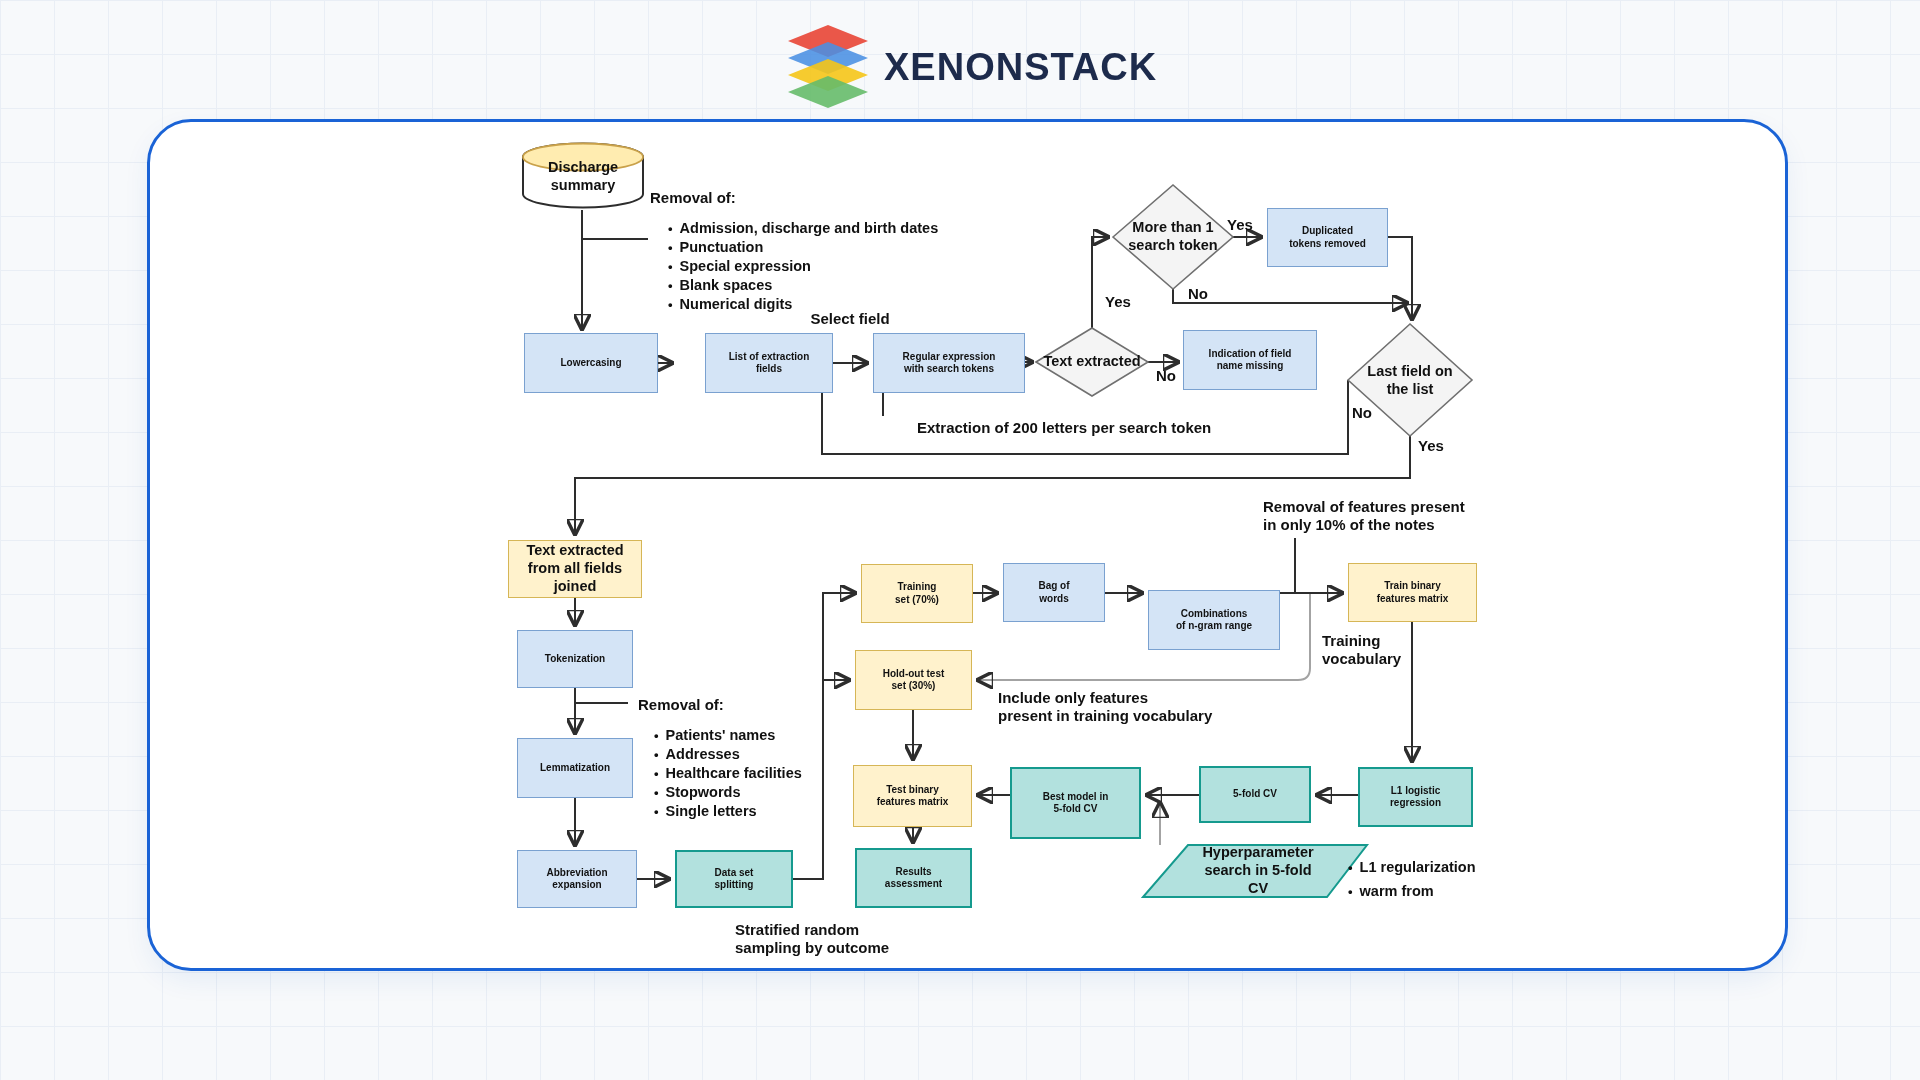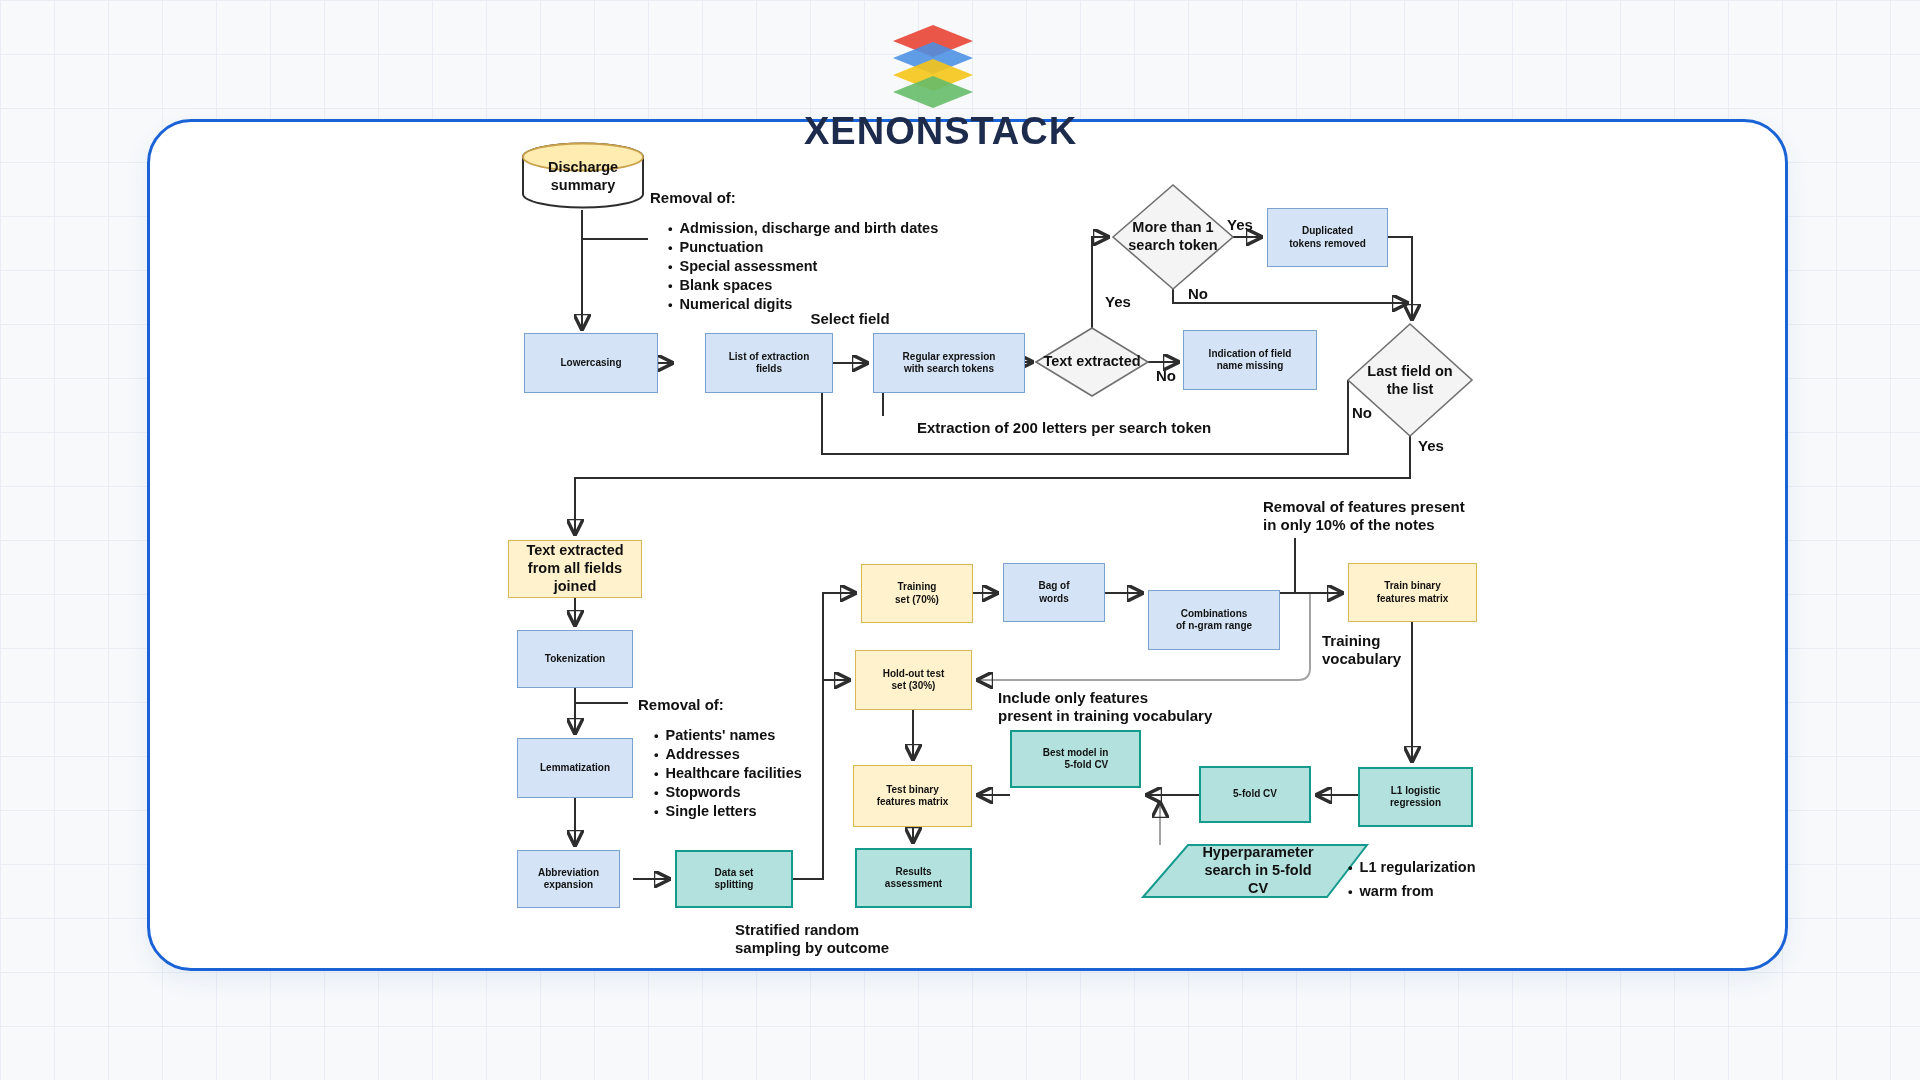--- a/index.html
+++ b/index.html
@@ -19,21 +19,21 @@
     background-image:
       repeating-linear-gradient(to right, #e9eef5 0 1px, transparent 1px 54px),
       repeating-linear-gradient(to bottom, #e9eef5 0 1px, transparent 1px 54px);
     position:relative; color:var(--ink);
   }
   .card{
     position:absolute; left:147px; top:119px; width:1641px; height:852px;
     background:#ffffff; border:3px solid var(--card-border); border-radius:44px;
     box-shadow:0 10px 26px rgba(21,86,190,0.07); z-index:1;
   }
-  .logo{position:absolute; left:788px; top:24px; display:flex; align-items:center; z-index:5;flex-direction:column;}
+  .logo{position:absolute; left:788px; top:24px; display:flex; align-items:center; z-index:5;}
   .logo svg{display:block;}
   .brand{margin-left:16px; font-size:38px; font-weight:700; letter-spacing:1px; color:var(--brand-text);}
   svg.wires{position:absolute; left:0; top:0; width:1920px; height:1080px; z-index:2;}
   svg.wires path, svg.wires polyline{fill:none; stroke:var(--line); stroke-width:2;}
   svg.wires .gray{stroke:var(--gray-line);}
   .shape-diamond{fill:var(--diamond-fill); stroke:var(--diamond-stroke); stroke-width:1.6;}
   .shape-cyl{fill:var(--cyl-fill); stroke:var(--cyl-stroke); stroke-width:1.8;}
   .shape-para{fill:var(--teal-fill); stroke:var(--teal-stroke); stroke-width:2;}
   .node,.slabel{
     position:absolute; display:flex; align-items:center; justify-content:center;
@@ -124,21 +124,21 @@
 <div class="node blue" style="left:678px;top:333px;width:128px;height:60px;margin-left:27px;">List of extraction
 fields</div>
 <div class="node blue" style="left:873px;top:333px;width:152px;height:60px;">Regular expression
 with search tokens</div>
 <div class="node blue" style="left:1183px;top:330px;width:134px;height:60px;">Indication of field
 name missing</div>
 <div class="node blue" style="left:1267px;top:208px;width:121px;height:59px;">Duplicated
 tokens removed</div>
 <div class="node blue" style="left:517px;top:630px;width:116px;height:58px;">Tokenization</div>
 <div class="node blue" style="left:517px;top:738px;width:116px;height:60px;">Lemmatization</div>
-<div class="node blue" style="left:517px;top:850px;width:103px;height:58px;">Abbreviation
+<div class="node blue" style="left:517px;top:850px;width:120px;height:58px;">Abbreviation
 expansion</div>
 <div class="node blue" style="left:1003px;top:563px;width:102px;height:59px;">Bag of
 words</div>
 <div class="node blue" style="left:1148px;top:590px;width:132px;height:60px;">Combinations
 of n-gram range</div>
 
 <div class="node yellow" style="left:508px;top:540px;width:134px;height:58px;font-size:14.5px;">Text extracted
 from all fields
 joined</div>
 <div class="node yellow" style="left:861px;top:564px;width:112px;height:59px;">Training
@@ -147,21 +147,21 @@
 set (30%)</div>
 <div class="node yellow" style="left:1348px;top:563px;width:129px;height:59px;">Train binary
 features matrix</div>
 <div class="node yellow" style="left:853px;top:765px;width:119px;height:62px;">Test binary
 features matrix</div>
 
 <div class="node teal" style="left:675px;top:850px;width:118px;height:58px;">Data set
 splitting</div>
 <div class="node teal" style="left:855px;top:848px;width:117px;height:60px;">Results
 assessment</div>
-<div class="node teal" style="left:1010px;top:730px;width:131px;height:58px;text-align:right;">Best model in
+<div class="node teal" style="left:1010px;top:767px;width:131px;height:72px;">Best model in
 5-fold CV</div>
 <div class="node teal" style="left:1199px;top:766px;width:112px;height:57px;">5-fold CV</div>
 <div class="node teal" style="left:1358px;top:767px;width:115px;height:60px;">L1 logistic
 regression</div>
 
 <div class="slabel" style="left:525px;top:155px;width:116px;height:44px;">Discharge
 summary</div>
 <div class="slabel" style="left:1032px;top:346px;width:120px;height:32px;">Text extracted</div>
 <div class="slabel" style="left:1113px;top:214px;width:120px;height:46px;">More than 1
 search token</div>
@@ -174,21 +174,21 @@
 <div class="elabel" style="left:1146px;top:367px;width:40px;">No</div>
 <div class="elabel" style="left:1218px;top:216px;width:44px;">Yes</div>
 <div class="elabel" style="left:1178px;top:285px;width:40px;">No</div>
 <div class="elabel" style="left:1342px;top:404px;width:40px;">No</div>
 <div class="elabel" style="left:1409px;top:437px;width:44px;">Yes</div>
 
 <div class="ann" style="left:650px;top:189px;">Removal of:</div>
 <ul class="blist" style="left:668px;top:219px;">
   <li>Admission, discharge and birth dates</li>
   <li>Punctuation</li>
-  <li>Special assessment</li>
+  <li>Special expression</li>
   <li>Blank spaces</li>
   <li>Numerical digits</li>
 </ul>
 <div class="ann" style="left:800px;top:310px;width:100px;text-align:center;">Select field</div>
 <div class="ann" style="left:877px;top:419px;margin-left:40px;">Extraction of 200 letters per search token</div>
 <div class="ann" style="left:638px;top:696px;">Removal of:</div>
 <ul class="blist" style="left:654px;top:726px;">
   <li>Patients' names</li>
   <li>Addresses</li>
   <li>Healthcare facilities</li>

